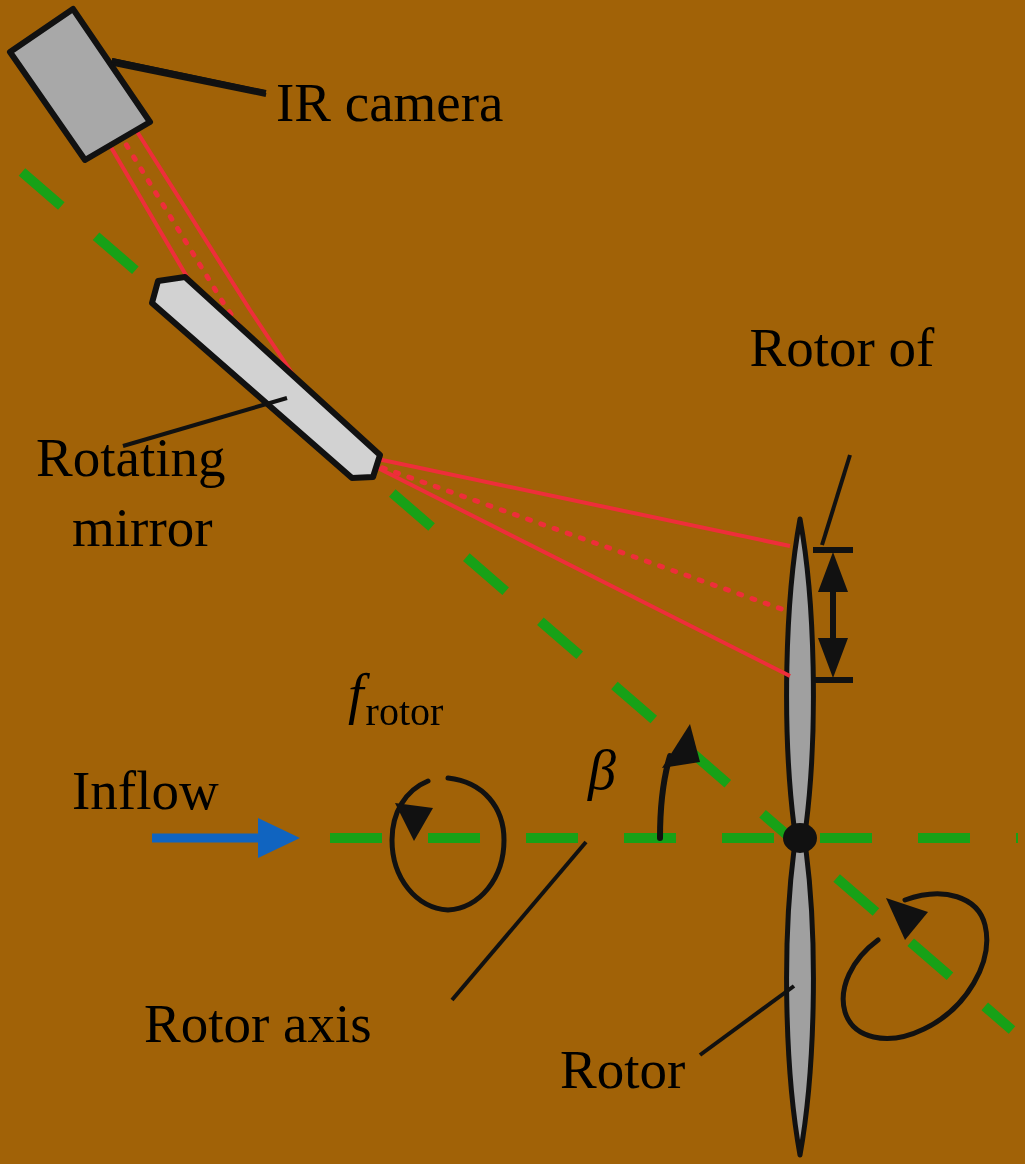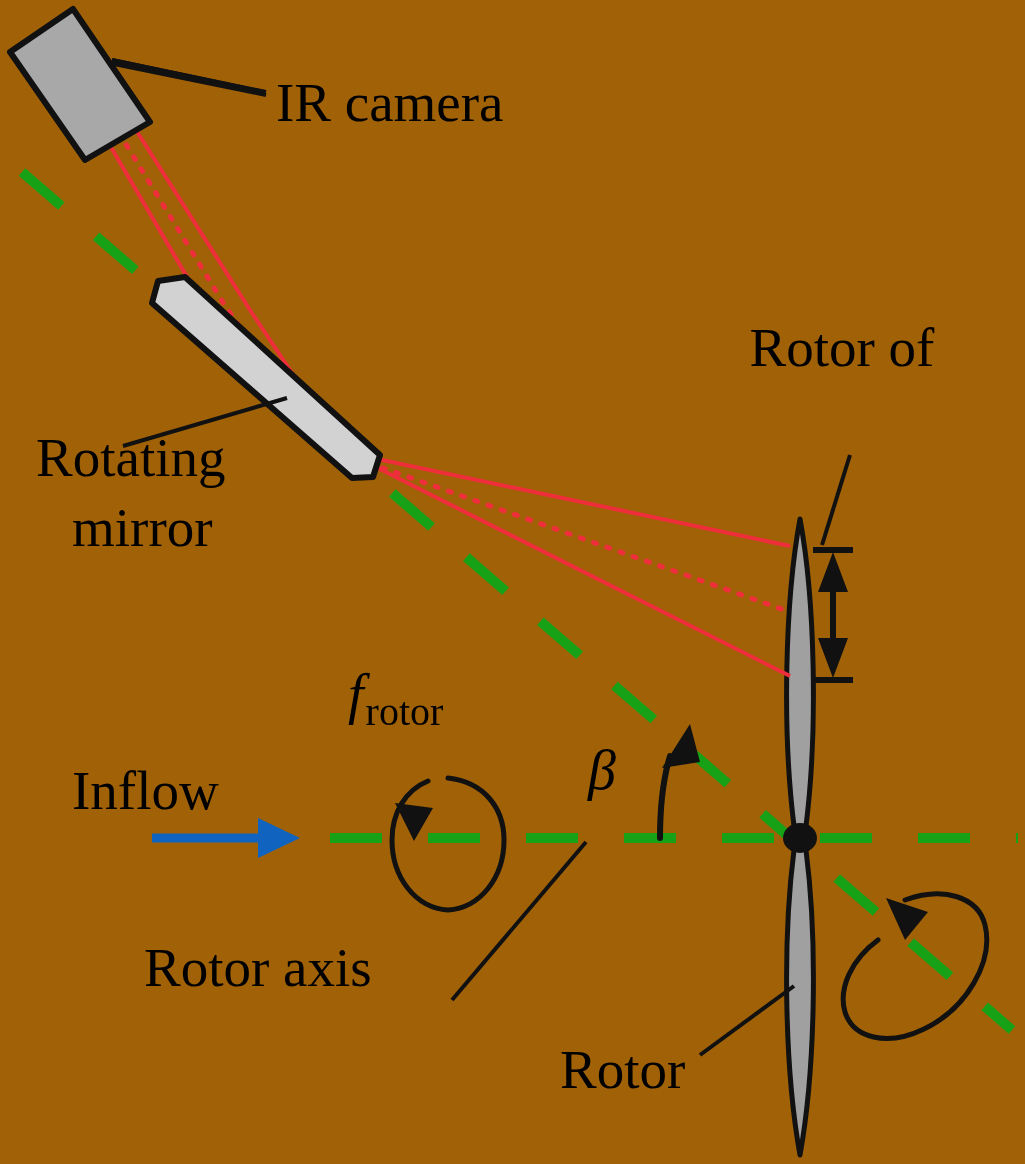--- a/index.html
+++ b/index.html
@@ -124,21 +124,21 @@
 
   <div class="lbl big" style="left:276px;top:75px;">IR camera</div>
 
   <div class="lbl big" style="left:36px;top:430px;">Rotating</div>
   <div class="lbl big" style="left:72px;top:500px;">mirror</div>
 
   <div class="lbl big ctr" style="left:724px;top:320px;width:236px;">Rotor of</div>
 
   <div class="lbl big" style="left:72px;top:763px;">Inflow</div>
 
-  <div class="lbl big" style="left:144px;top:940px;">Rotor axis</div>
+  <div class="lbl big" style="left:144px;top:996px;">Rotor axis</div>
 
   <div class="lbl big" style="left:560px;top:1042px;">Rotor</div>
 
   <div class="lbl sym" style="left:588px;top:742px;">β</div>
 
   <div style="position:absolute;left:348px;top:662px;">
     <span class="sym">f</span><span class="sub" style="position:relative;top:12px;left:2px;">rotor</span>
   </div>
 
 

